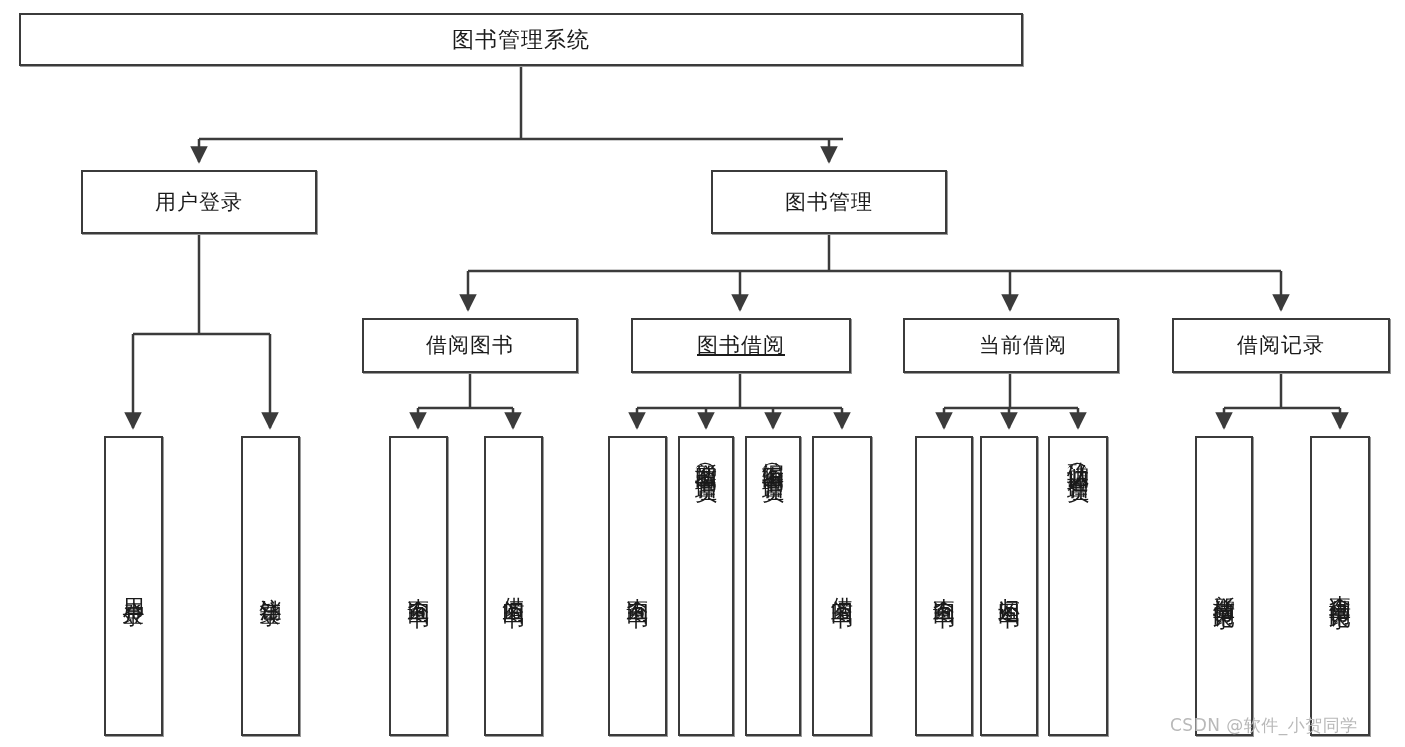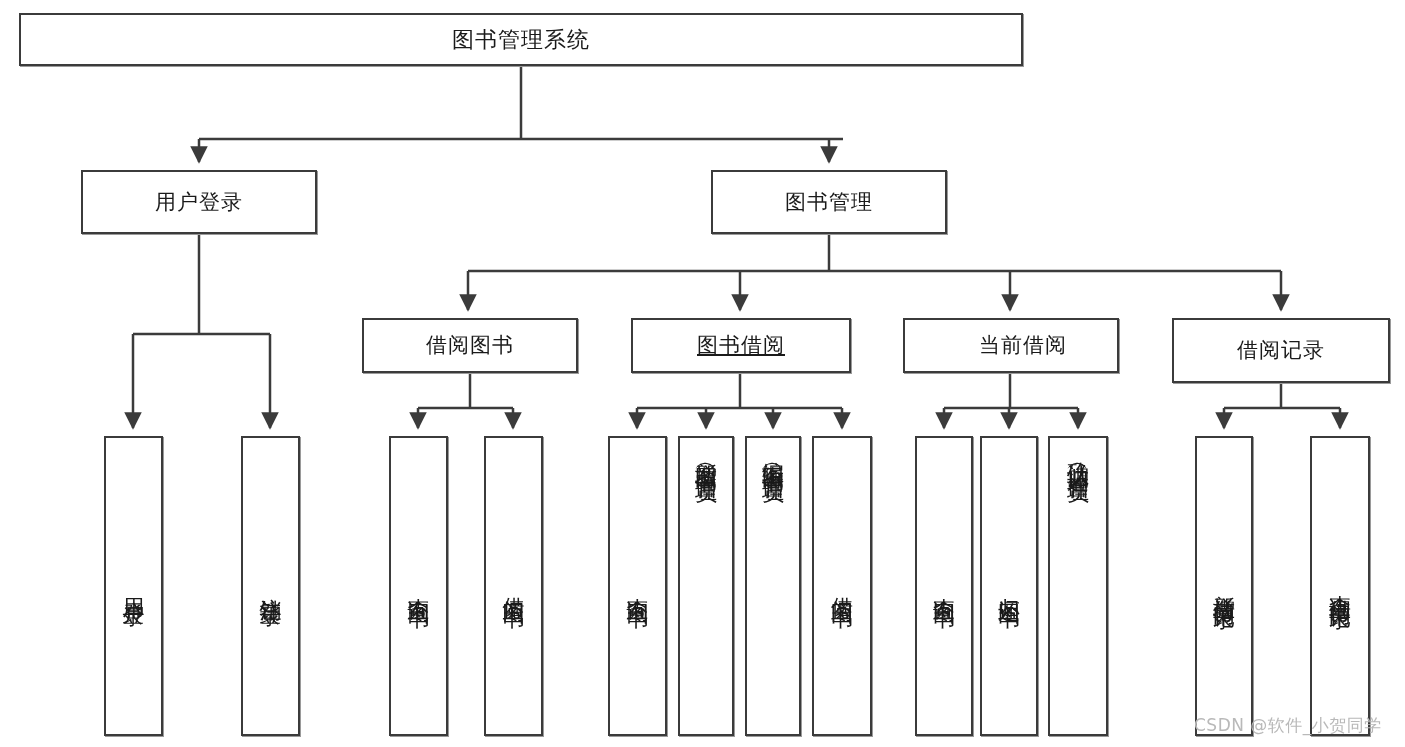--- a/index.html
+++ b/index.html
@@ -139,21 +139,21 @@
 
   <div class="node horiz" style="left:362px; top:318px; width:216px; height:55px;">
     <span>借阅图书</span>
   </div>
   <div class="node horiz" style="left:631px; top:318px; width:220px; height:55px;text-decoration:underline;">
     <span>图书借阅</span>
   </div>
   <div class="node horiz" style="left:903px; top:318px; width:216px; height:55px;padding-left:24px;">
     <span>当前借阅</span>
   </div>
-  <div class="node horiz" style="left:1172px; top:318px; width:218px; height:65px;text-align:center;">
+  <div class="node horiz" style="left:1172px; top:318px; width:218px; height:55px;text-align:center;">
     <span>借阅记录</span>
   </div>
 
   <div class="node vert center-text" style="left:104px; top:436px; width:59px; height:300px;">
     <span class="vtext">用户登录</span>
   </div>
   <div class="node vert center-text" style="left:241px; top:436px; width:59px; height:300px;">
     <span class="vtext">注销登录</span>
   </div>
   <div class="node vert center-text" style="left:389px; top:436px; width:59px; height:300px;">
@@ -183,15 +183,15 @@
   <div class="node vert" style="left:1048px; top:436px; width:60px; height:300px;">
     <span class="vtext">确认归还（管理员）</span>
   </div>
   <div class="node vert center-text" style="left:1195px; top:436px; width:58px; height:300px;">
     <span class="vtext">新增借阅记录</span>
   </div>
   <div class="node vert center-text" style="left:1310px; top:436px; width:60px; height:300px;">
     <span class="vtext">查询借阅记录</span>
   </div>
 
-  <div class="watermark" style="left:1194px; top:714px;">CSDN @软件_小贺同学</div>
+  <div class="watermark" style="left:1170px; top:714px;">CSDN @软件_小贺同学</div>
 
 </div>
 
 </body></html>

